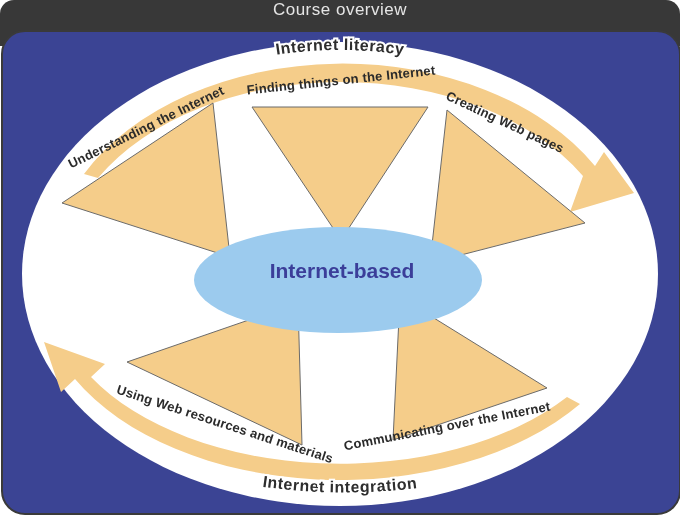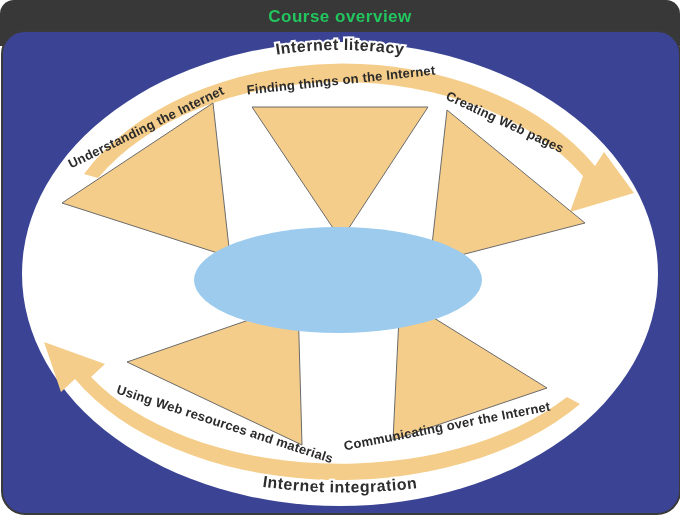--- a/index.html
+++ b/index.html
@@ -7,22 +7,22 @@
     position:relative; width:680px; height:519px;
     font-family:"Liberation Sans", sans-serif;
     overflow:hidden; background:#ffffff;
   }
   
   #title-bar {
     position:absolute; left:0; top:0; width:680px; height:46px;
     background:#383838; border-radius:14px 14px 0 0; z-index:1;
   }
   #title-bar .title-text {
-    display:block; text-align:center; padding-top:7px;
-    color:#22c55e; font-size:17px; font-weight:bold; letter-spacing:0.5px;
+    display:block; text-align:center; 
+    color:#e5e5e5; font-size:17px; font-weight:normal; letter-spacing:0.5px;
   }
   
   #panel {
     position:absolute; left:1px; top:30px; width:676px; height:481px;
     background:#3B4494; border:2px solid #3a3a3a; border-radius:24px;
     z-index:2;
   }
   
   #diagram-svg { position:absolute; left:0; top:0; z-index:3; }
   .triangle { stroke:#6b6b6b; stroke-width:1; }
@@ -95,15 +95,16 @@
     </text>
   </svg>
 
   <div class="topic-label" id="label-understanding">Understanding the Internet</div>
   <div class="topic-label" id="label-finding">Finding things on the Internet</div>
   <div class="topic-label" id="label-creating">Creating Web pages</div>
   <div class="topic-label" id="label-using">Using Web resources and materials</div>
   <div class="topic-label" id="label-communicating">Communicating over the Internet</div>
 
   <div id="center-caption">
+    <div>Internet-based</div>
   </div>
 
 </div>
 
 </body></html>

